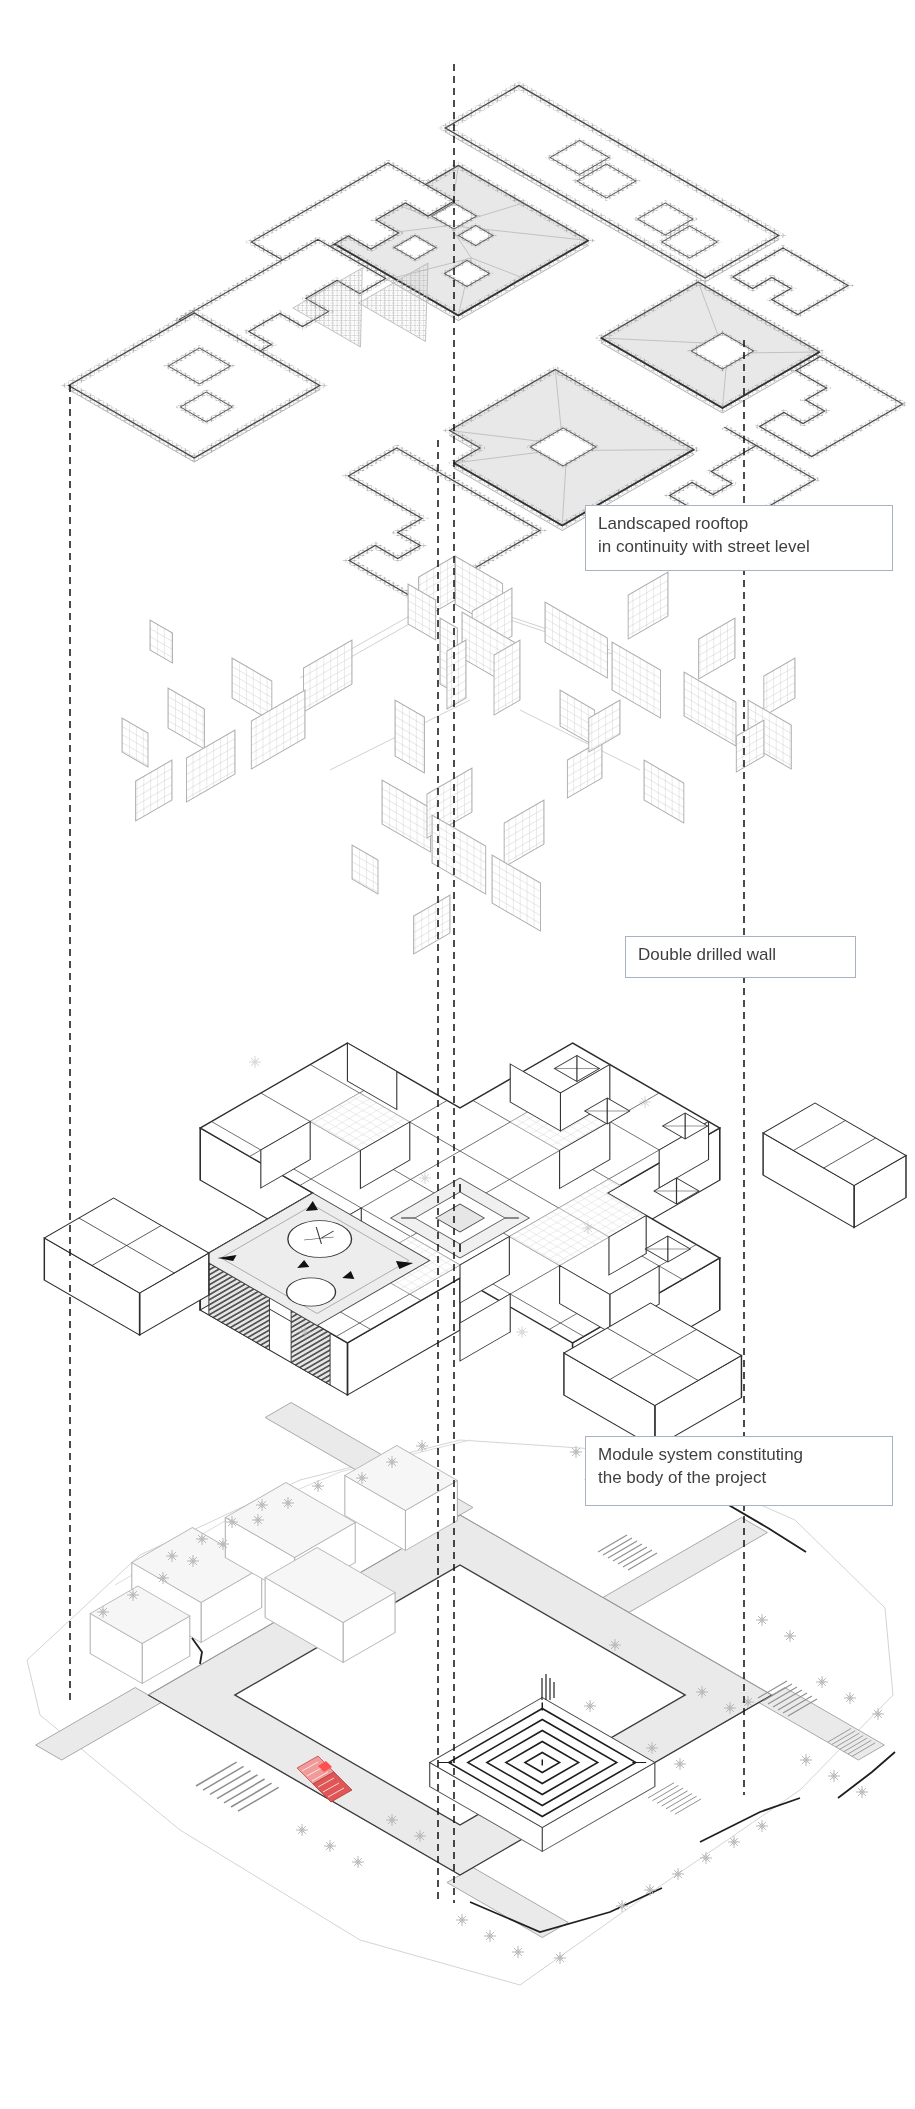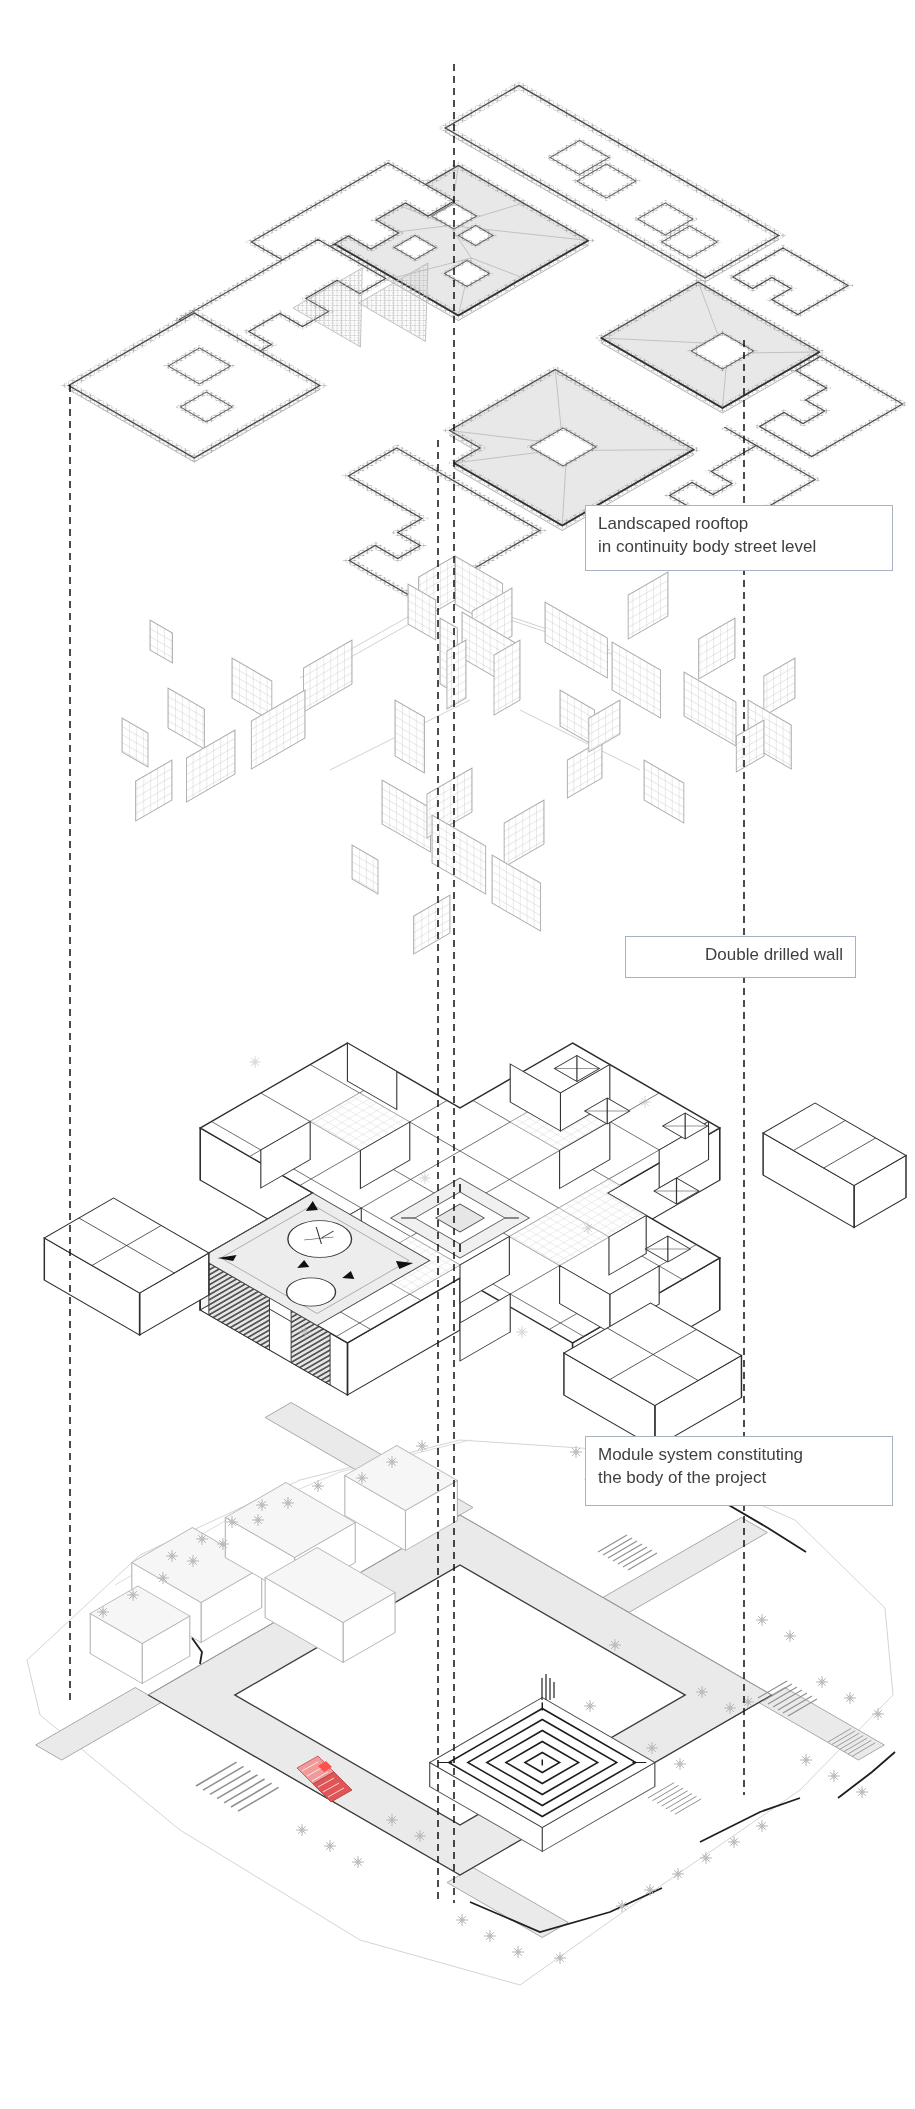--- a/index.html
+++ b/index.html
@@ -2,21 +2,21 @@
 <html><head>
 <meta charset="utf-8">
 <style>
   html,body{margin:0;padding:0;background:#ffffff;}
   #canvas{position:relative;width:915px;height:2109px;background:#ffffff;overflow:hidden;
           font-family:"Liberation Sans", sans-serif;}
   #art{position:absolute;left:0;top:0;width:915px;height:2109px;}
   .lbl{position:absolute;box-sizing:border-box;background:#ffffff;
        border:1.5px solid #a9b2c2;color:#3f3f3f;font-size:17px;line-height:1.35;
        padding:7px 12px 6px 12px;}
-  .lbl.center{text-align:right;}
+  .lbl.center{text-align:left;}
 </style>
 </head>
 <body>
 
 <div id="canvas">
 
 <svg id="art" viewBox="0 0 915 2109" xmlns="http://www.w3.org/2000/svg">
   <defs>
     <pattern id="hatch" width="5" height="5" patternUnits="userSpaceOnUse">
       <path d="M0,5 L5,0 M0,0 L5,5" stroke="#9c9c9c" stroke-width="0.7" fill="none"></path>
@@ -499,21 +499,21 @@
   <g stroke="#111111" stroke-width="1.5" stroke-dasharray="7 5" fill="none">
     <line x1="70" y1="385" x2="70" y2="1700"></line>
     <line x1="438" y1="440" x2="438" y2="1903"></line>
     <line x1="454" y1="64" x2="454" y2="1903"></line>
     <line x1="744" y1="340" x2="744" y2="1795"></line>
   </g>
 </svg>
 
   <div class="lbl" style="left:585px;top:505px;width:308px;min-height:66px;">
     <span>Landscaped rooftop</span><br>
-    <span>in continuity body street level</span>
+    <span>in continuity with street level</span>
   </div>
 
   <div class="lbl center" style="left:625px;top:936px;width:231px;min-height:42px;">
     <span>Double drilled wall</span>
   </div>
 
   <div class="lbl" style="left:585px;top:1436px;width:308px;min-height:70px;">
     <span>Module system constituting</span><br>
     <span>the body of the project</span>
   </div>

